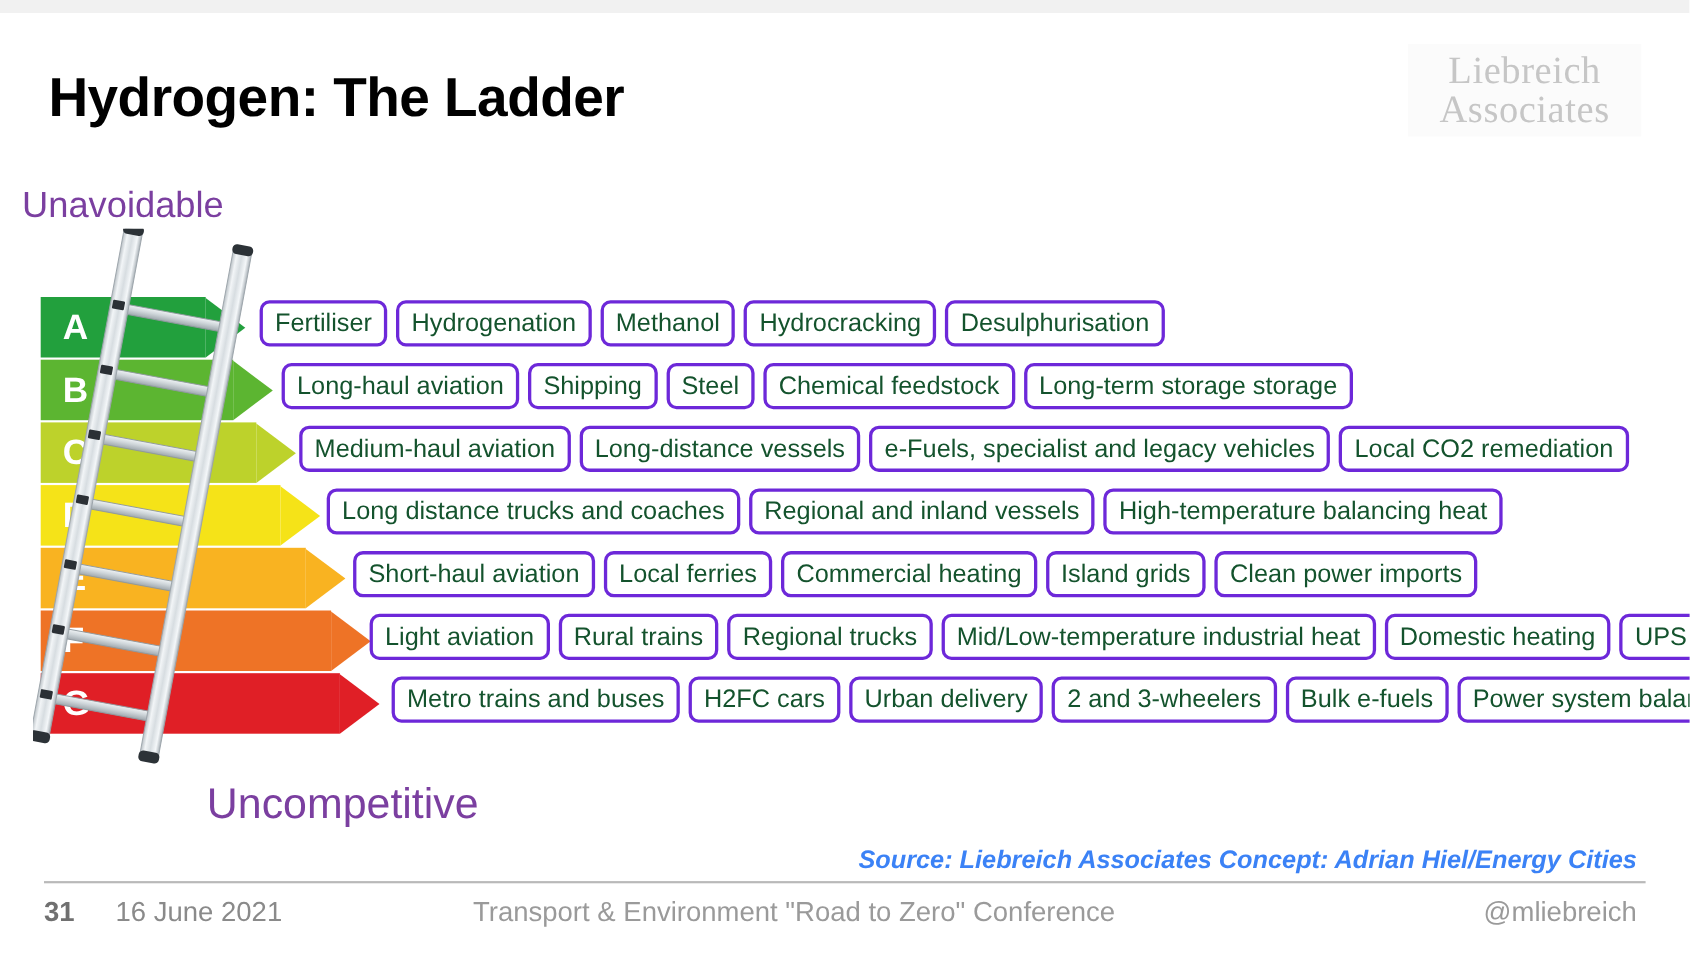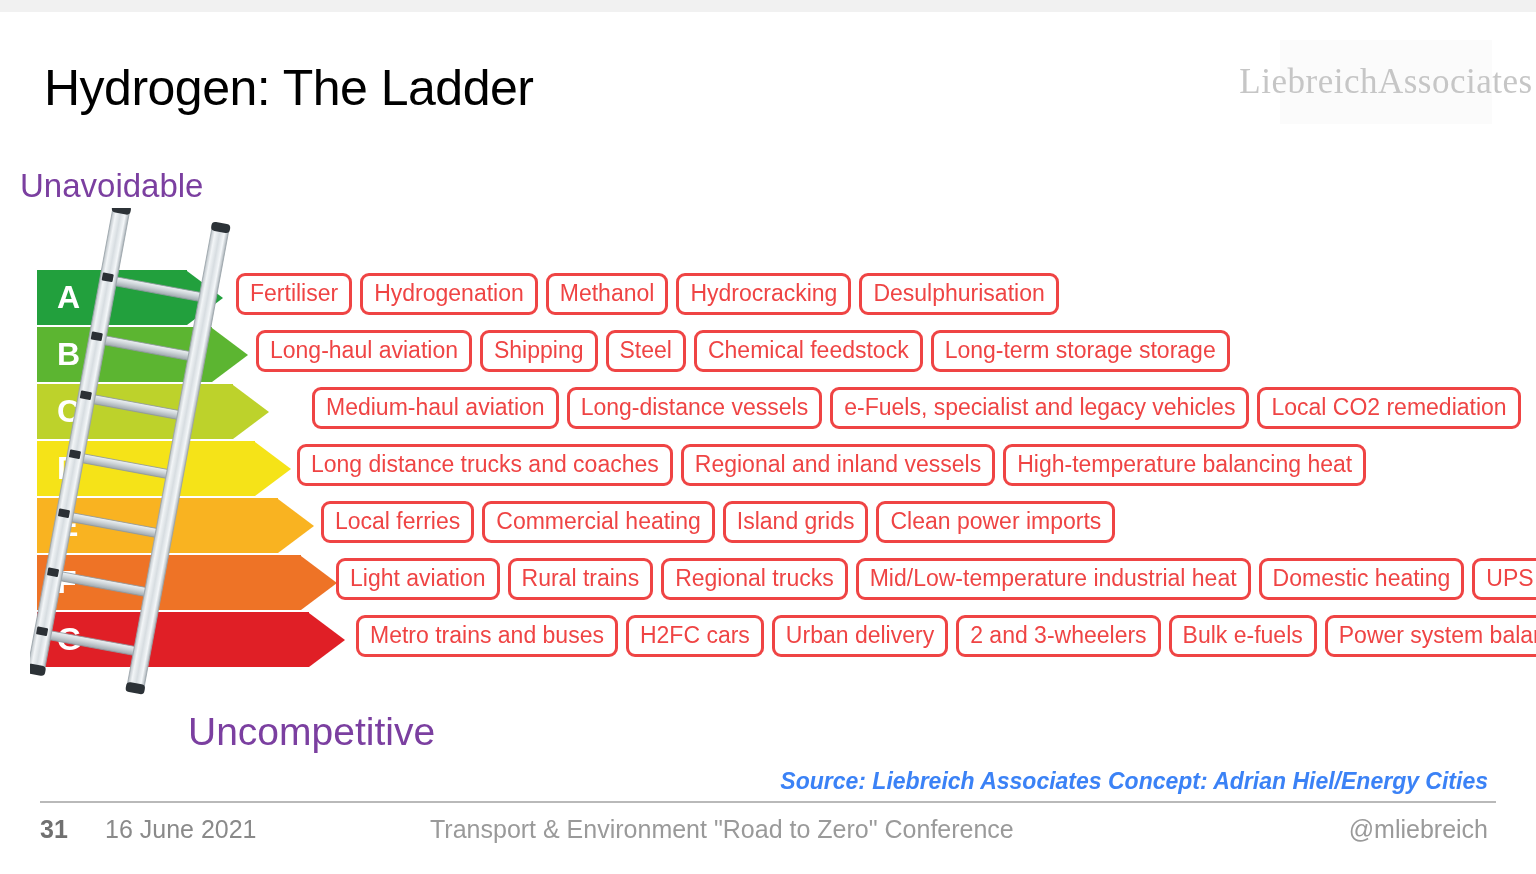--- a/index.html
+++ b/index.html
@@ -15,28 +15,28 @@
     background:#f1f1f1;
   }
   .slide{
     position:absolute;top:12px;left:0;width:1536px;height:862px;
     background:#ffffff;
   }
 
   
   .title{
     position:absolute;left:44px;top:47px;
-    font-size:50px;font-weight:normal;color:#000000;
+    font-size:50px;font-weight:bold;color:#000000;
     letter-spacing:-0.5px;white-space:nowrap;
   }
   .logo{
     position:absolute;right:44px;top:28px;
     width:212px;height:84px;
     background:#fbfbfb;
-    display:flex;flex-direction:row;align-items:center;justify-content:center;
+    display:flex;flex-direction:column;align-items:center;justify-content:center;
     line-height:1.02;
   }
   .logo span{
     font-family:"Liberation Serif", serif;
     font-size:35px;color:#c6c6c6;letter-spacing:0.5px;
   }
 
   
   .cap-top{
     position:absolute;left:20px;top:155px;
@@ -75,25 +75,25 @@
     border-top:27.5px solid transparent;
     border-bottom:27.5px solid transparent;
   }
 
   .tags{
     position:absolute;top:3px;
     display:flex;align-items:center;gap:8px;
     white-space:nowrap;
   }
   .tag{
-    border:3px solid #ef4444;
+    border:3px solid #6d28d9;
     border-radius:9px;
     background:#ffffff;
     padding:4px 11px 5px 11px;
-    font-size:23px;color:#ef4444;
+    font-size:23px;color:#14532d;
     line-height:1.18;
   }
 
   
   .source{
     position:absolute;right:48px;top:756px;
     font-size:23px;font-weight:bold;font-style:italic;color:#3b82f6;
     white-space:nowrap;
   }
   .rule{
@@ -165,21 +165,21 @@
           <div class="tag">Long-term storage storage</div>
         </div>
       </div>
       <div class="row">
         <div class="arrow">
           <div class="band" style="width: 196px; background: rgb(189, 210, 43);">
             <span class="letter">C</span>
           </div>
           <div class="tip" style="border-left: 36px solid rgb(189, 210, 43);"></div>
         </div>
-        <div class="tags" style="left: 272px; margin-left: 40px;">
+        <div class="tags" style="left: 272px;">
           <div class="tag">Medium-haul aviation</div>
           <div class="tag">Long-distance vessels</div>
           <div class="tag">e-Fuels, specialist and legacy vehicles</div>
           <div class="tag">Local CO2 remediation</div>
         </div>
       </div>
       <div class="row">
         <div class="arrow">
           <div class="band" style="width: 218px; background: rgb(245, 227, 24);">
             <span class="letter">D</span>
@@ -193,20 +193,21 @@
         </div>
       </div>
       <div class="row">
         <div class="arrow">
           <div class="band" style="width: 241px; background: rgb(249, 179, 33);">
             <span class="letter">E</span>
           </div>
           <div class="tip" style="border-left: 36px solid rgb(249, 179, 33);"></div>
         </div>
         <div class="tags" style="left: 321px;">
+          <div class="tag">Short-haul aviation</div>
           <div class="tag">Local ferries</div>
           <div class="tag">Commercial heating</div>
           <div class="tag">Island grids</div>
           <div class="tag">Clean power imports</div>
         </div>
       </div>
       <div class="row">
         <div class="arrow">
           <div class="band" style="width: 264px; background: rgb(238, 115, 38);">
             <span class="letter">F</span>

